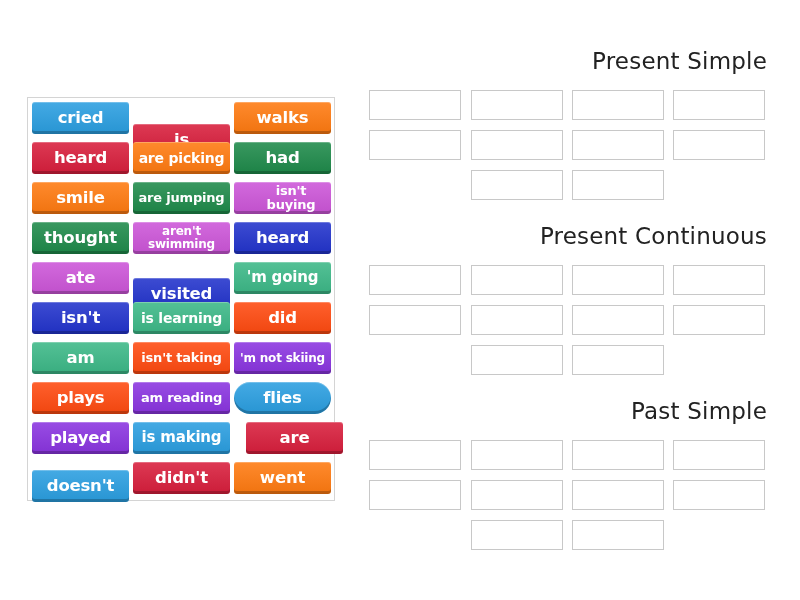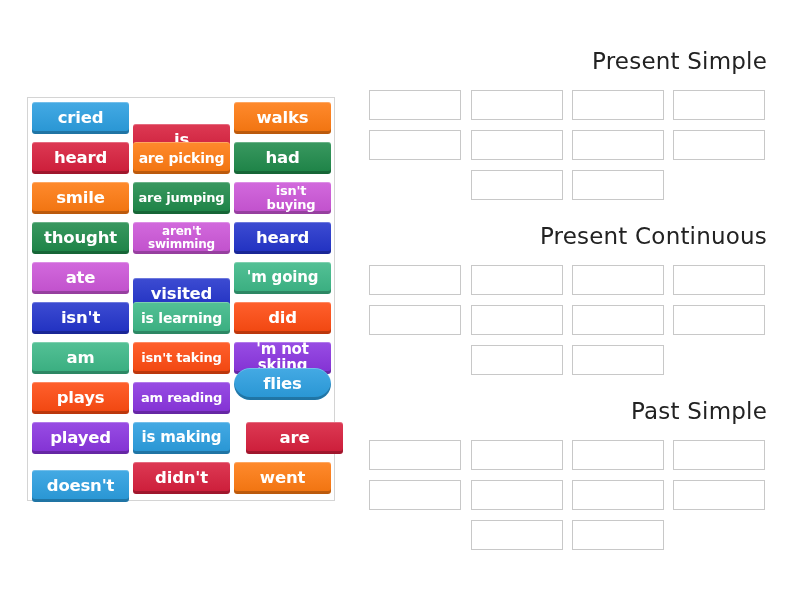--- a/index.html
+++ b/index.html
@@ -18,21 +18,21 @@
     text-align: center; box-sizing: border-box; cursor: grab;
     box-shadow: inset 0 -3px 0 rgba(0,0,0,0.22), inset 0 1px 0 rgba(255,255,255,0.25);
     background-image: linear-gradient(to bottom, rgba(255,255,255,0.12), rgba(0,0,0,0.06));
     line-height: 1.05; letter-spacing: -0.2px;
   }
   .tile span { display: block; }
   .f17 { font-size: 16.5px; }
   .f15 { font-size: 15px; }
   .f14 { font-size: 14px; }
   .f13 { font-size: 13px; }
-  .f12 { font-size: 15px; }
+  .f12 { font-size: 12px; }
   .f11 { font-size: 12px; }
   .sec-title {
     position: absolute; left: 367px; width: 400px; text-align: right;
     font-size: 23px; color: #222; font-family: "DejaVu Sans", sans-serif; font-weight: normal;
     letter-spacing: 0.2px;
   }
   .box {
     position: absolute; width: 92px; height: 30px; border: 1px solid #c8c8c8;
     box-sizing: border-box; background: #fff;
   }
@@ -111,21 +111,21 @@
 <div class="tile f12" style="left:234px;top:342px;background-color:#8a34e0;">
     <span>'m not skiing</span>
   </div>
 
 <div class="tile f17" style="left:32px;top:382px;background-color:#ff4a10;">
     <span>plays</span>
   </div>
 <div class="tile f13" style="left:133px;top:382px;background-color:#8a34e0;">
     <span>am reading</span>
   </div>
-<div class="tile f17" style="left:234px;top:368px;background-color:#2a9ee0;border-radius:17px;">
+<div class="tile f17" style="left:234px;top:382px;background-color:#2a9ee0;border-radius:17px;">
     <span>flies</span>
   </div>
 
 <div class="tile f17" style="left:32px;top:422px;background-color:#8a34e0;">
     <span>played</span>
   </div>
 <div class="tile f15" style="left:133px;top:422px;background-color:#2a9ee0;justify-content:center;">
     <span>is making</span>
   </div>
 <div class="tile f17" style="left:246px;top:422px;background-color:#d81e3c;">

